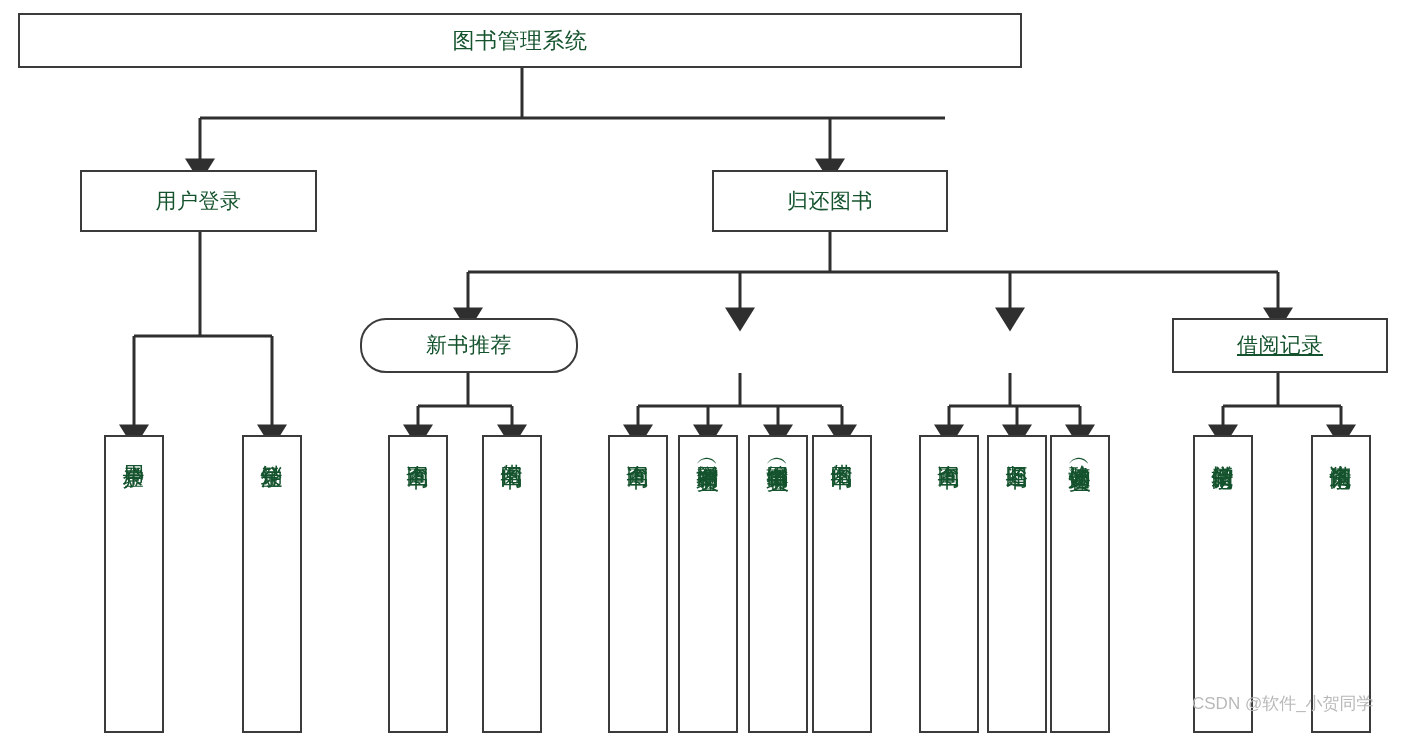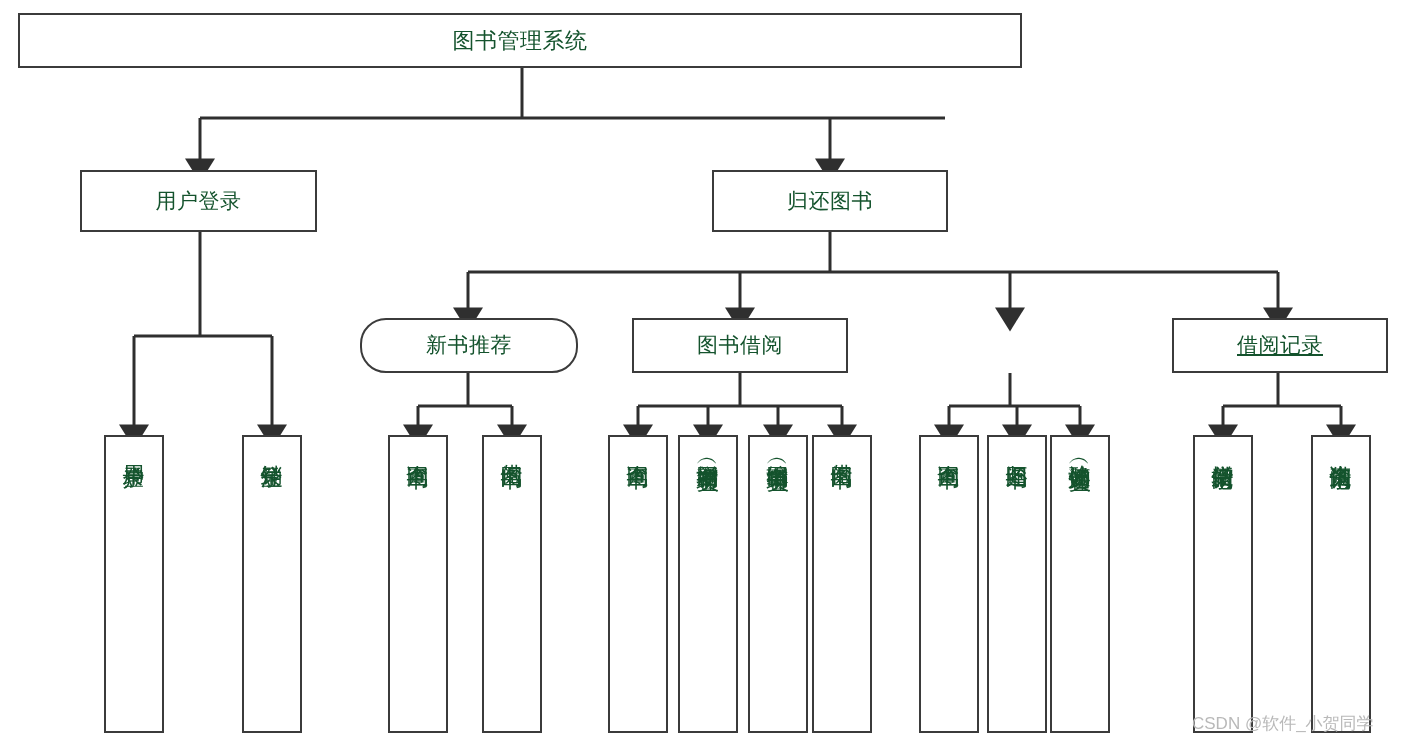--- a/index.html
+++ b/index.html
@@ -58,21 +58,21 @@
     line-height: 1.05;
     letter-spacing: 1px;
     white-space: nowrap;
   }
   .node.root .label {
     font-size: 22px;
   }
   #watermark {
     position: absolute;
     left: 1192px;
-    top: 712px;
+    top: 692px;
     font-size: 17px;
     color: #b9b9b9;
     white-space: nowrap;
     z-index: 3;
     font-family: "Liberation Sans", "DejaVu Sans", sans-serif;
     text-align: center;
   }
 </style>
 </head>
 <body>
@@ -136,23 +136,20 @@
   <div class="node horizontal" style="left:80px; top:170px; width:237px; height:62px;">
     <span class="label">用户登录</span>
   </div>
   <div class="node horizontal" style="left:712px; top:170px; width:236px; height:62px;">
     <span class="label">归还图书</span>
   </div>
 
   <div class="node horizontal" style="left:360px; top:318px; width:218px; height:55px;border-radius:26px;">
     <span class="label">新书推荐</span>
   </div>
-  <div class="node horizontal" style="left:632px; top:318px; width:216px; height:55px;">
-    <span class="label">图书借阅</span>
-  </div>
   <div class="node horizontal" style="left:1172px; top:318px; width:216px; height:55px;text-decoration:underline;">
     <span class="label">借阅记录</span>
   </div>
 
   <div class="node vertical" style="left:104px; top:435px; width:60px; height:298px;">
     <span class="label">用户登录</span>
   </div>
   <div class="node vertical" style="left:242px; top:435px; width:60px; height:298px;">
     <span class="label">注销登录</span>
   </div>

